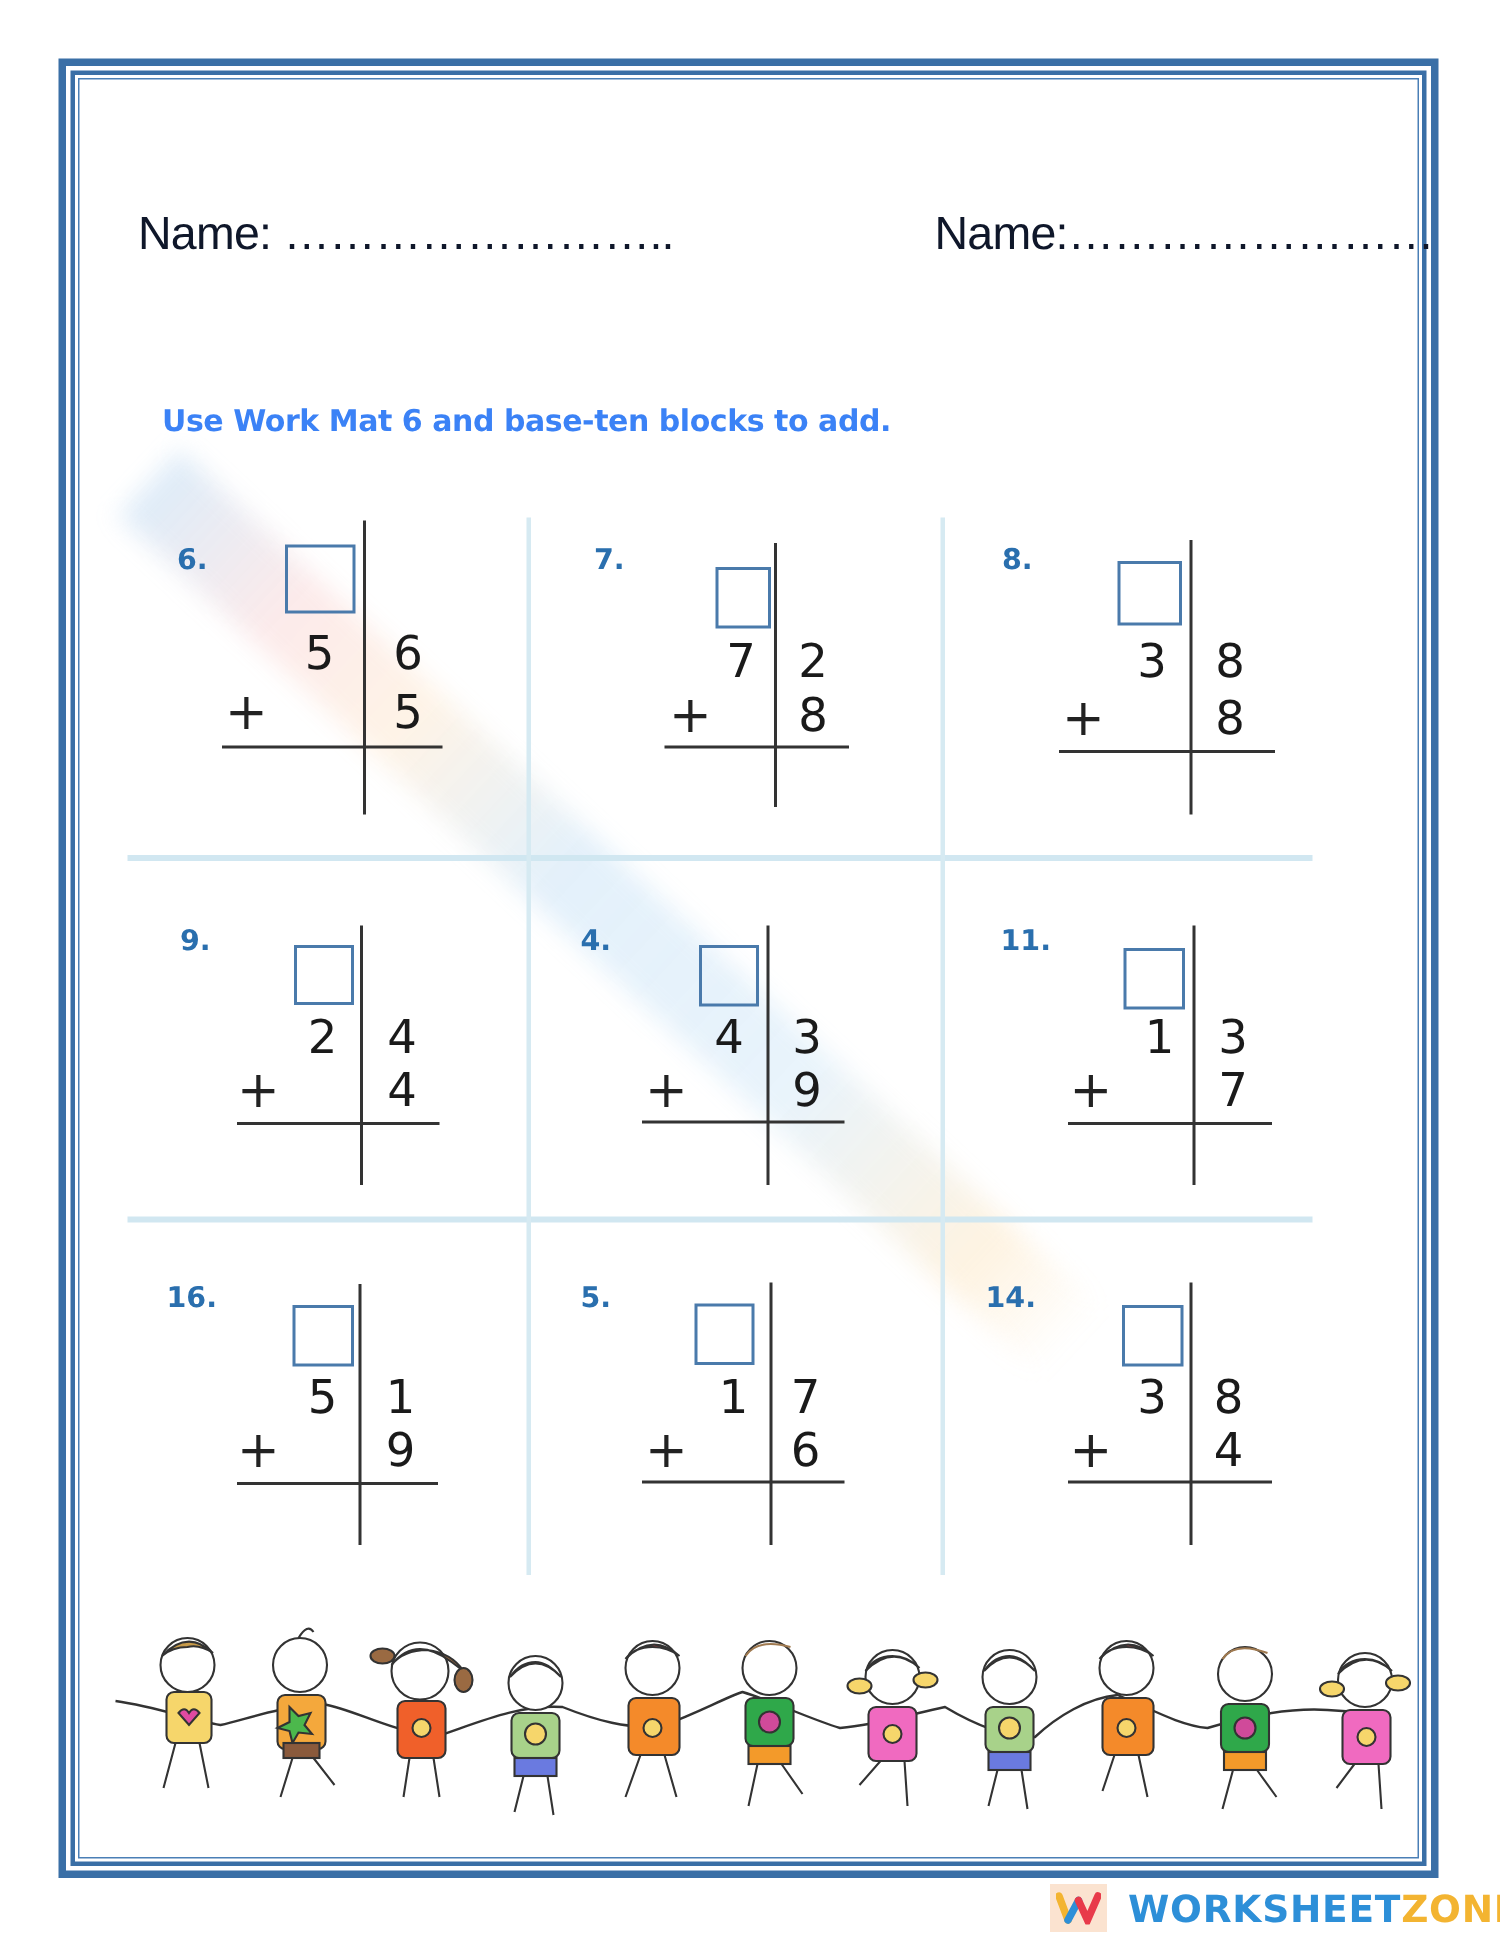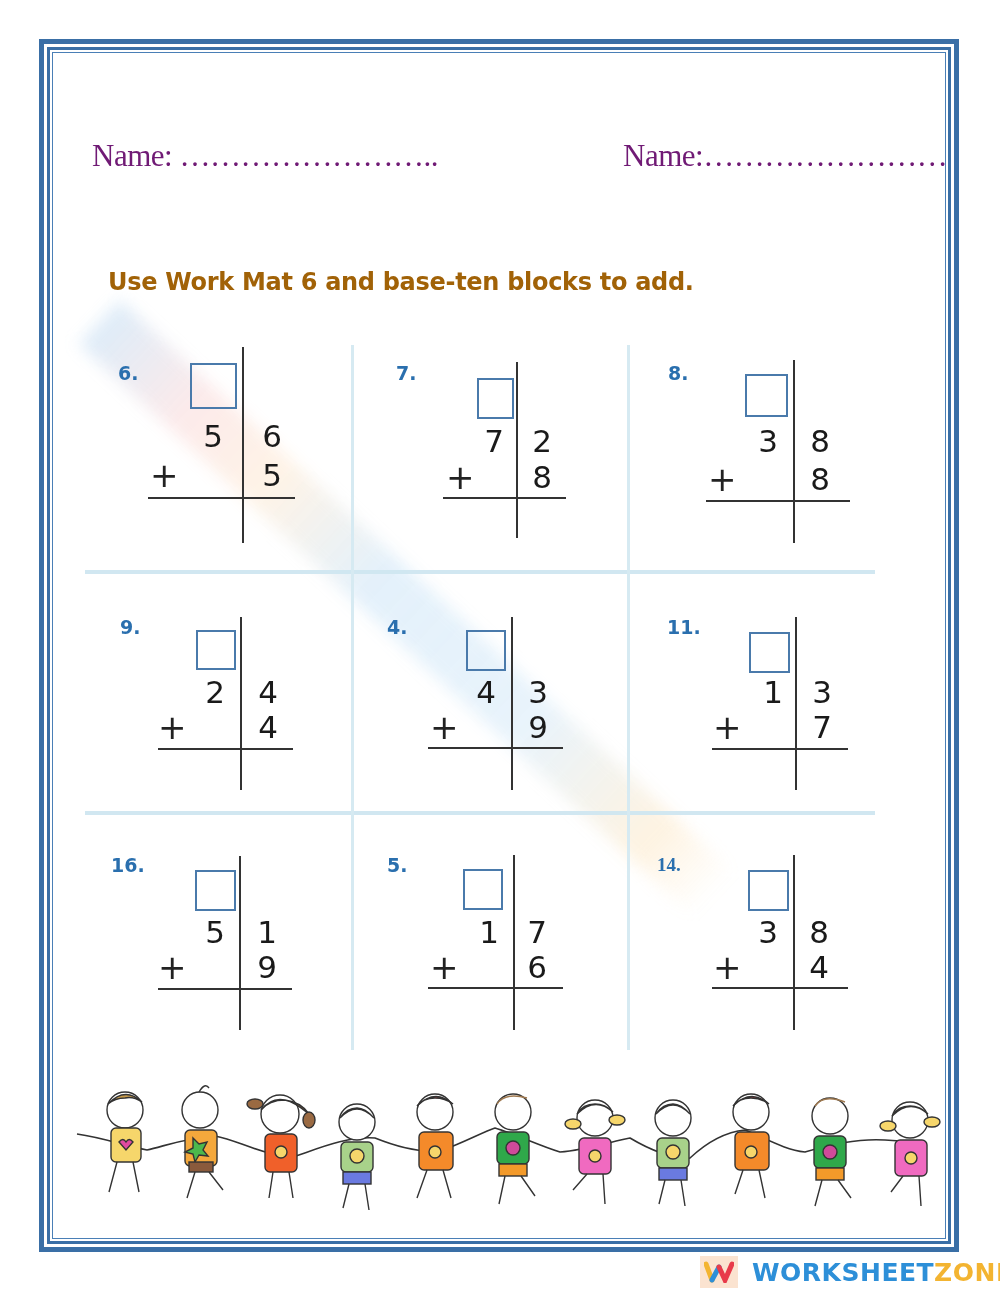--- a/index.html
+++ b/index.html
@@ -7,25 +7,25 @@
       font-family:"Liberation Sans", sans-serif; }
 
     
     .border-outer { position:absolute; left:39px; top:39px; width:920px; height:1213px;
       box-sizing:border-box; border:5px solid #3a6fa6; }
     .border-mid { position:absolute; left:47px; top:47px; width:904px; height:1197px;
       box-sizing:border-box; border:3px solid #3a6fa6; }
     .border-inner { position:absolute; left:52px; top:52px; width:894px; height:1187px;
       box-sizing:border-box; border:1px solid #4a7fb6; }
 
-    .header-field { position:absolute; top:138px; font-size:31px; color:#701a75;
-      font-family:Liberation Serif, serif; letter-spacing:-0.5px; }
-
-    .instructions { position:absolute; left:108px; top:268px; font-size:24px;
-      font-weight:bold; color:#a16207; font-family:"DejaVu Sans", sans-serif; letter-spacing:-0.3px; }
+    .header-field { position:absolute; top:138px; font-size:31px; color:#0f172a;
+      font-family:Liberation Sans, sans-serif; letter-spacing:-0.5px; }
+
+    .instructions { position:absolute; left:108px; top:268px; font-size:20px;
+      font-weight:bold; color:#3b82f6; font-family:"DejaVu Sans", sans-serif; letter-spacing:-0.3px; }
 
     
     .watermark { position:absolute; left:120px; top:300px; width:840px; height:60px;
       transform-origin:0 0; transform:rotate(43deg);
       background:linear-gradient(90deg, rgba(120,180,230,0.25), rgba(240,140,140,0.18) 15%, rgba(250,190,120,0.18) 28%, rgba(130,190,235,0.22) 45%, rgba(130,190,235,0.18) 70%, rgba(250,200,120,0.22) 90%, rgba(250,200,120,0.0));
       filter:blur(8px); pointer-events:none; }
 
     
     .grid-h { position:absolute; height:4px; background:#cfe6f0; opacity:0.95; }
     .grid-v { position:absolute; width:3px; background:#d6eaf2; }
@@ -153,21 +153,21 @@
   <div class="p-box" style="left:463px; top:869px; width:40px; height:41px;"></div>
   <div class="p-vline" style="left:513px; top:855px; height:175px;"></div>
   <div class="p-digit" style="left:474px; top:917px;">1</div>
   <div class="p-digit" style="left:522px; top:917px;">7</div>
   <div class="p-plus" style="left:430px; top:950px;">+</div>
   <div class="p-digit" style="left:522px; top:952px;">6</div>
   <div class="p-hline" style="left:428px; top:987px; width:135px;"></div>
 </div>
 
 <div class="problem">
-  <div class="p-label" style="left:657px; top:854px;font-family:Liberation Serif, serif;">14.</div>
+  <div class="p-label" style="left:657px; top:854px;">14.</div>
   <div class="p-box" style="left:748px; top:870px; width:41px; height:41px;"></div>
   <div class="p-vline" style="left:793px; top:855px; height:175px;"></div>
   <div class="p-digit" style="left:753px; top:917px;">3</div>
   <div class="p-digit" style="left:804px; top:917px;">8</div>
   <div class="p-plus" style="left:713px; top:950px;">+</div>
   <div class="p-digit" style="left:804px; top:952px;">4</div>
   <div class="p-hline" style="left:712px; top:987px; width:136px;"></div>
 </div>
 
 <svg class="kids" viewBox="0 0 880 150" xmlns="http://www.w3.org/2000/svg">

